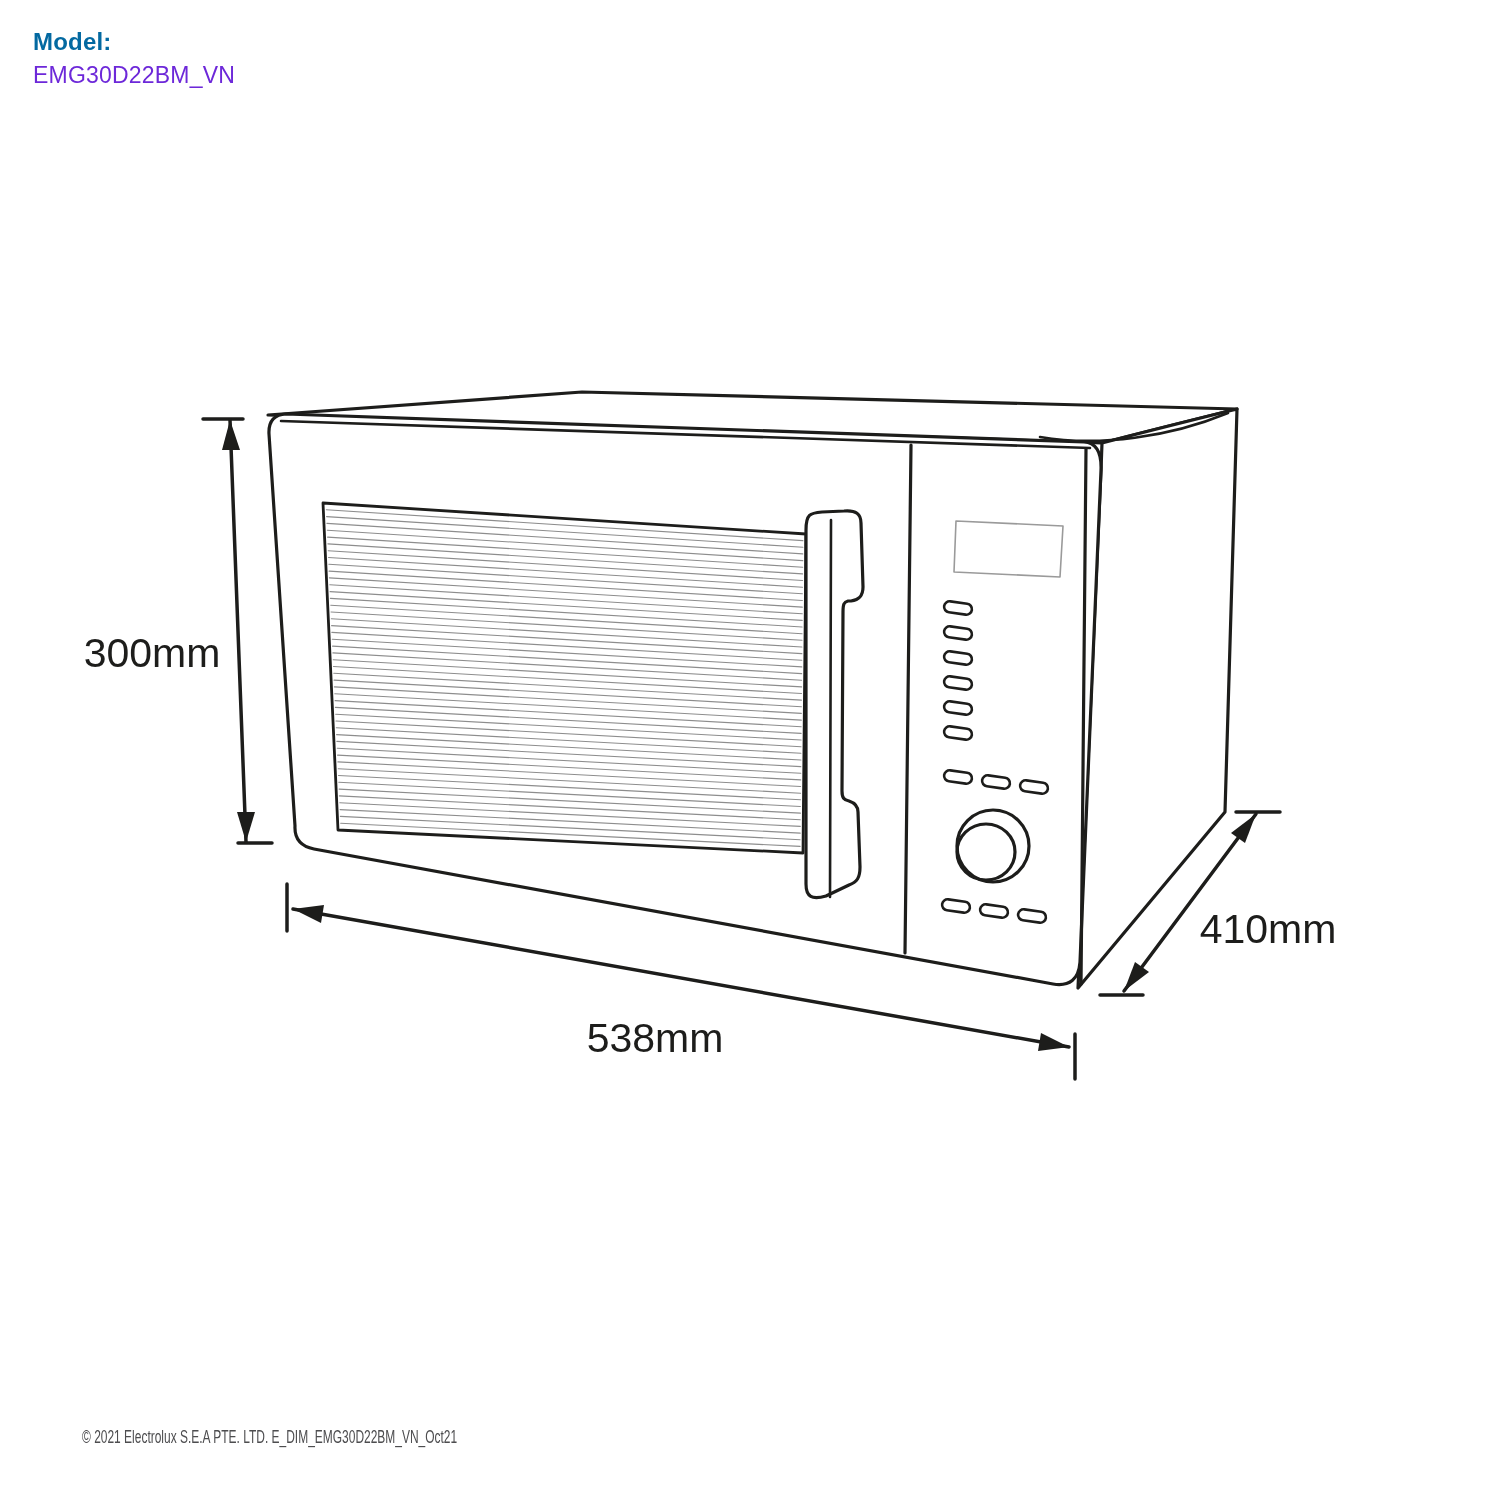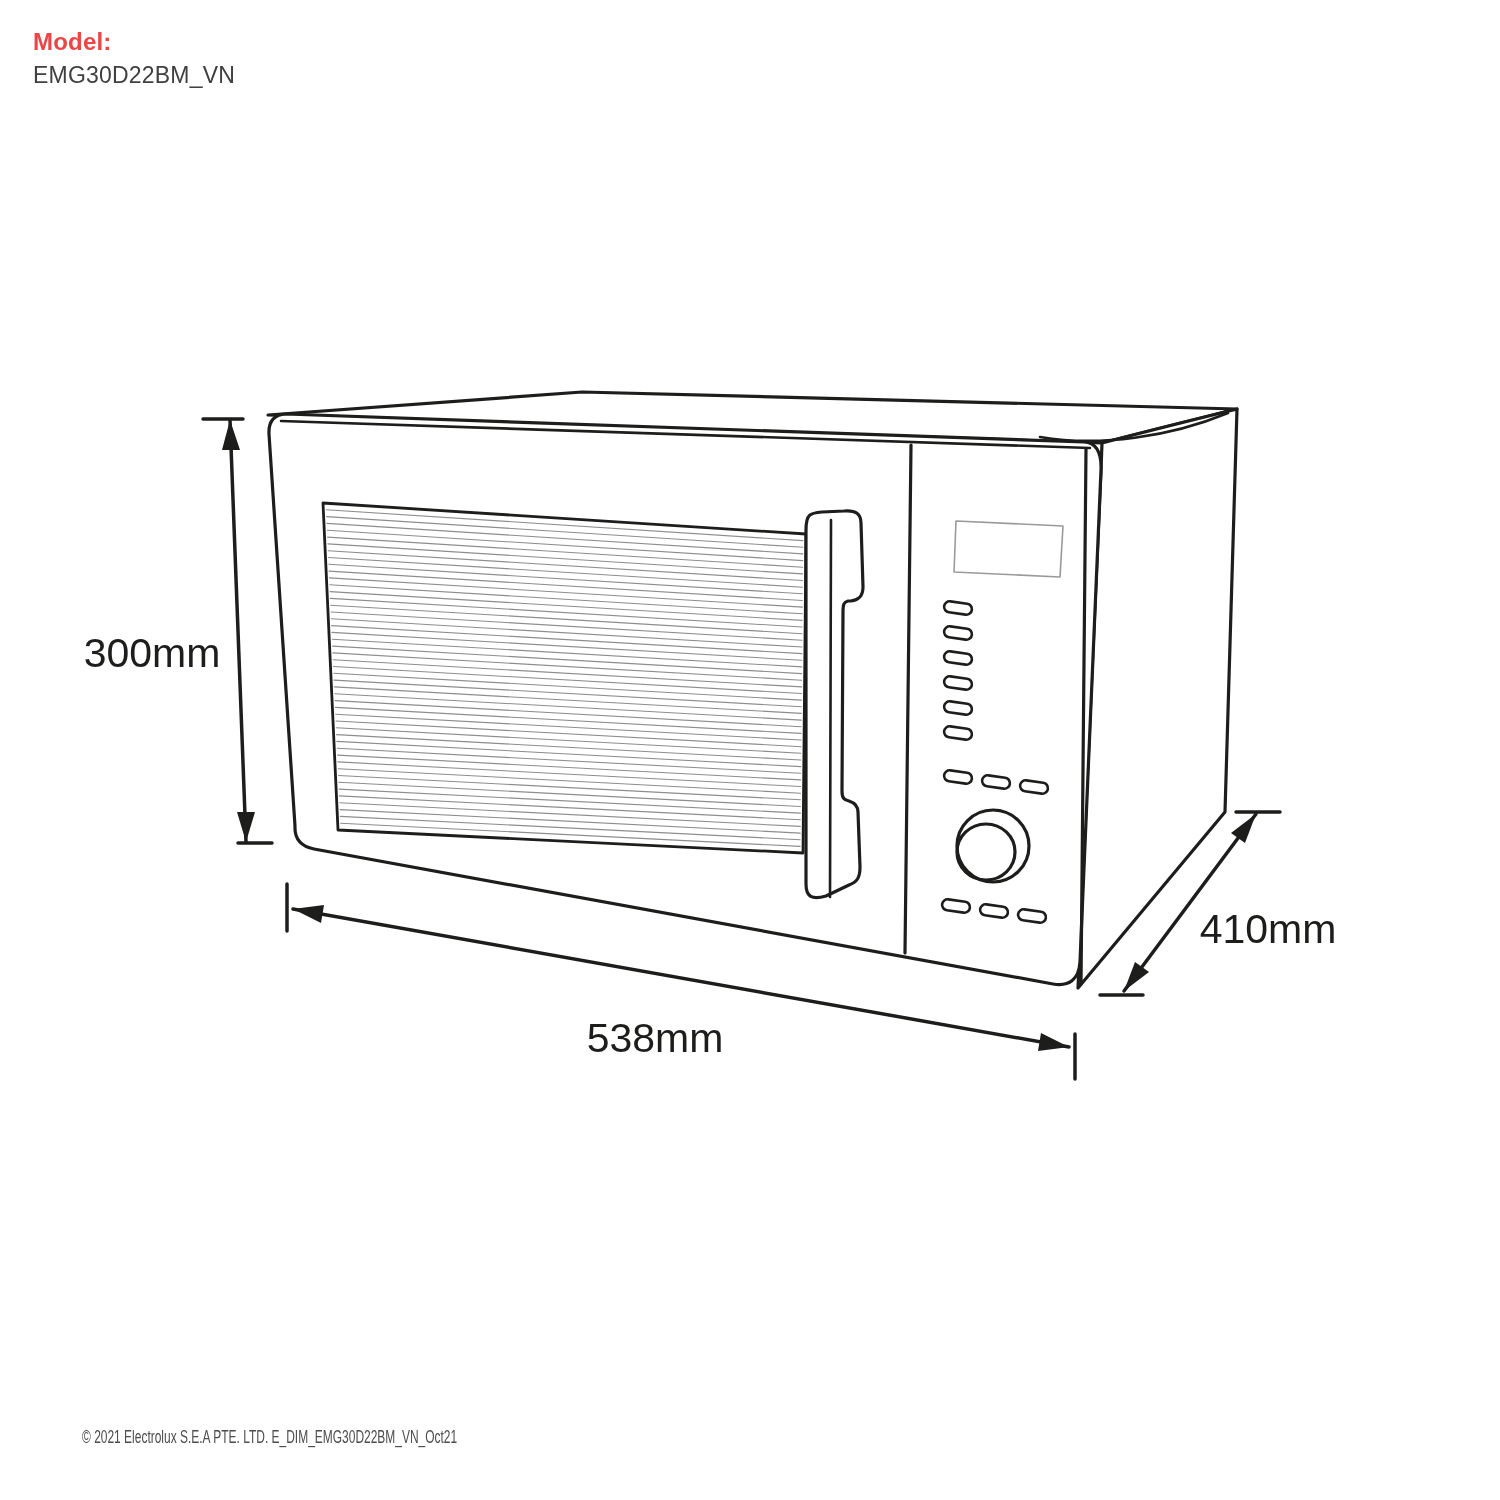--- a/index.html
+++ b/index.html
@@ -12,22 +12,22 @@
   #diagram-svg text{font-family:"Liberation Sans",sans-serif;font-size:41px;}
   #copyright-footer{position:absolute;left:82px;top:1426px;font-size:19px;
         transform:scaleX(0.63);transform-origin:left center;white-space:nowrap;}
 </style>
 </head>
 <body>
 
 <div id="page">
 
   <div id="model-header">
-    <div class="model-label" style="color: #ef4444;">Model:</div>
-    <div class="model-value" style="color: #404040;">EMG30D22BM_VN</div>
+    <div class="model-label" style="color: #0369a1;">Model:</div>
+    <div class="model-value" style="color: #6d28d9;">EMG30D22BM_VN</div>
   </div>
 
   <svg id="diagram-svg" viewBox="0 0 1500 1500" xmlns="http://www.w3.org/2000/svg">
 
     <g fill="none" stroke-width="3.2" stroke-linejoin="round" stroke-linecap="round" stroke="#1d1d1b">
 
       <path fill="#ffffff" d="M 268,415 L 582,392 L 1237,409 Q 1160,428 1102,443 Z"></path>
 
       <path fill="#ffffff" d="M 1237,409 L 1225,812 L 1078,988 L 1101,470 L 1102,443 Q 1160,428 1237,409 Z"></path>
 

